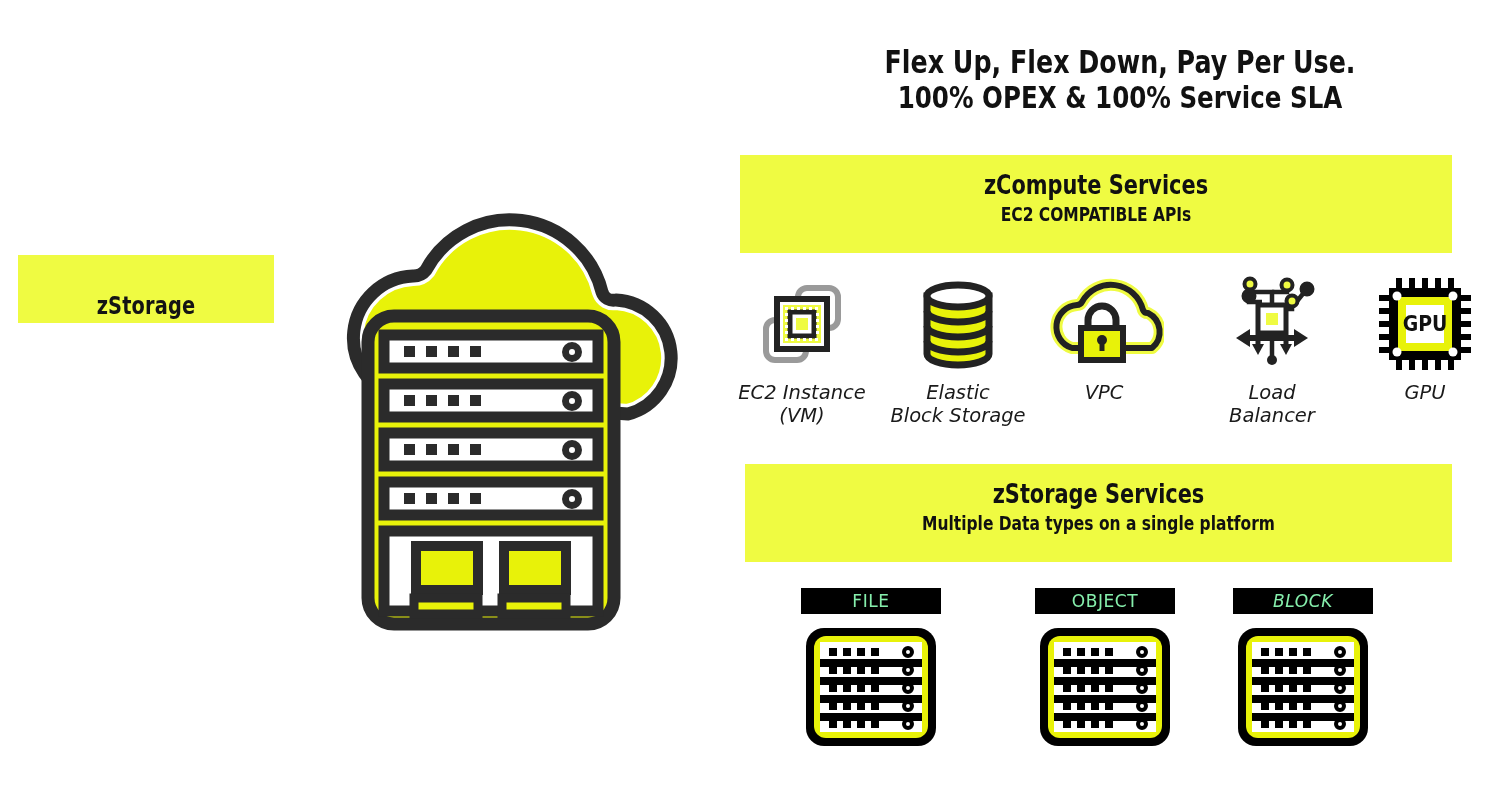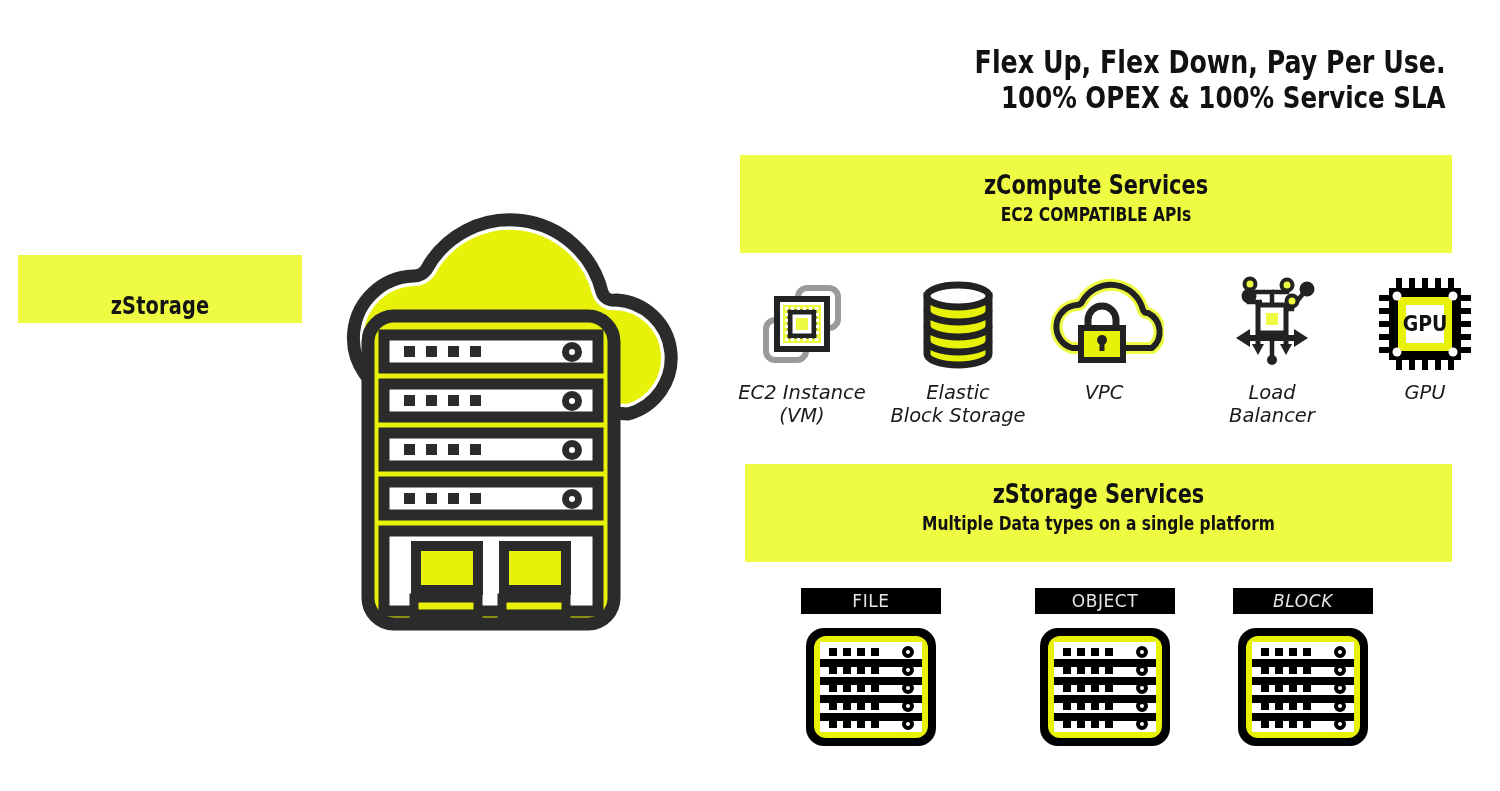--- a/index.html
+++ b/index.html
@@ -18,42 +18,42 @@
 
   
   #left-rail { position: absolute; left: 18px; top: 255px; width: 256px; }
   .cat-bar {
     width: 256px;
     height: 68px;
     background: #EFFB42;
     margin-bottom: 69px;
     position: relative;
   }
-  .cat-bar:last-child { margin-bottom: 12px; padding-left: 28px; }
+  .cat-bar:last-child { margin-bottom: 12px; }
   .cat-label {
     position: absolute;
     left: 0; right: 0;
     text-align: center;
     font-family: "DejaVu Sans Condensed", "Liberation Sans Narrow", "Liberation Sans", sans-serif;
     font-weight: bold;
     font-size: 25px;
     letter-spacing: .2px;
     color: #141414;
     transform: scaleX(.86);
   }
   .cat-bar.top .cat-label { top: 20px; }
   .cat-bar.mid .cat-label { top: 29px; }
   .cat-bar.bot .cat-label { top: 36px; }
 
   
   #headline {
     position: absolute;
     left: 750px; top: 44px;
     width: 740px;
-    text-align: right;
+    text-align: center;
     font-family: "DejaVu Sans Condensed", "Liberation Sans Narrow", "Liberation Sans", sans-serif;
     font-weight: bold;
     color: #111111;
     line-height: 1.14;
   }
   #headline .l1 { font-size: 32px; display:block; transform: scaleX(.88); }
   #headline .l2 { font-size: 31px; display:block; transform: scaleX(.88); }
 
   
   .banner {
@@ -87,21 +87,21 @@
   #cell-vpc   { left: 324px; top: 0; width: 160px; }
   #cell-lb    { left: 492px; top: 0; width: 160px; }
   #cell-gpu   { left: 645px; top: 0; width: 160px; }
 
   
   #rack-row { position: absolute; left: 795px; top: 588px; width: 620px; height: 170px; }
   .rack-cell { position: absolute; top: 0; width: 140px; }
   .rack-tag {
     height: 26px;
     background: #000000;
-    color: #e5e5e5;
+    color: #86efac;
     font-family: "DejaVu Sans", sans-serif;
     font-size: 17px;
     font-weight: normal;
     letter-spacing: .6px;
     line-height: 26px;
     text-align: center;
   }
   .rack-art { margin-top: 9px; display:flex; justify-content:center; }
   #rack-file   { left: 6px; }
   #rack-object { left: 240px; }

